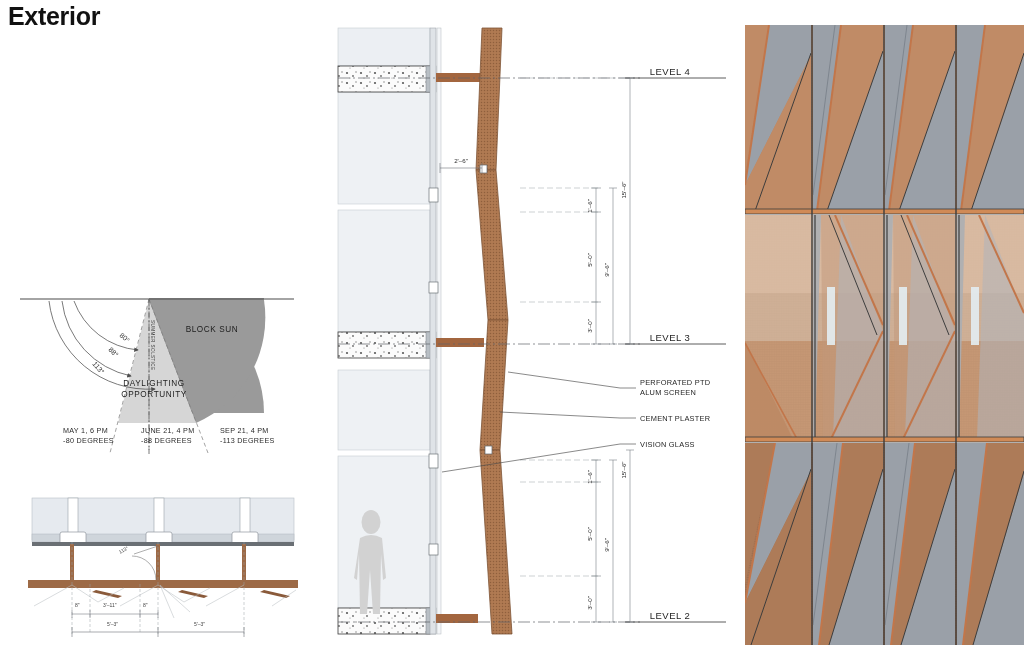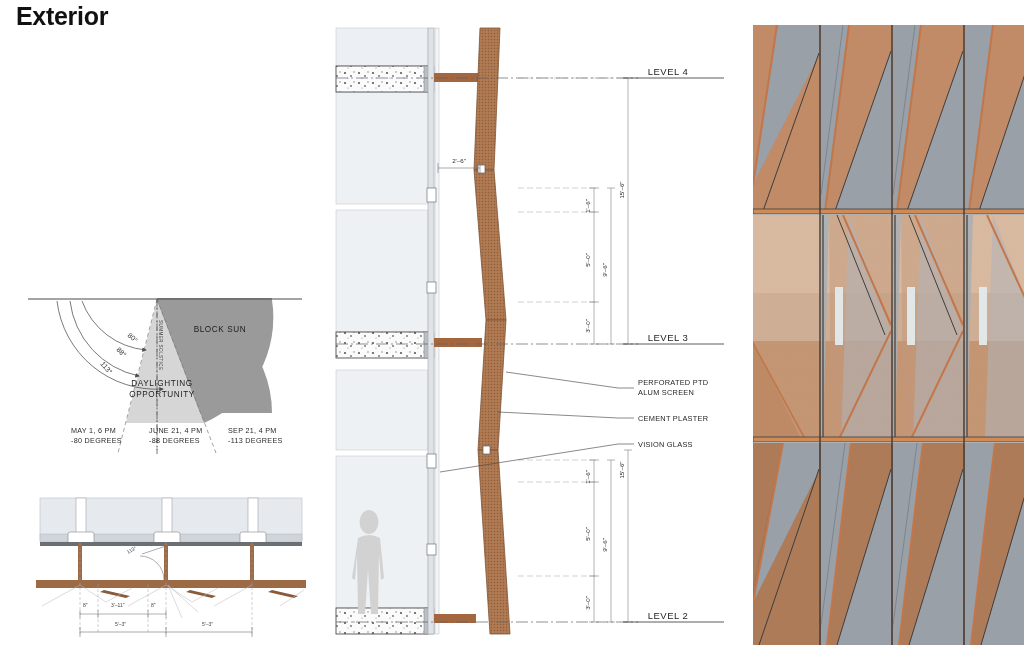--- a/index.html
+++ b/index.html
@@ -1,19 +1,19 @@
 <!DOCTYPE html>
 <html><head>
 <meta charset="utf-8">
 <style>
   html,body{margin:0;padding:0;background:#ffffff;}
   body{width:1024px;height:657px;position:relative;overflow:hidden;
        font-family:"Liberation Sans",sans-serif;color:#1a1a1a;}
 
-  .page{position:absolute;inset:0;margin-left:8px;}
+  .page{position:absolute;inset:0;}
 
   
   #title-block{position:absolute;left:8px;top:2px;width:320px;}
   #title-block .line{font-weight:bold;font-size:25px;line-height:29px;
       letter-spacing:-0.3px;color:#111;}
 
   
   .panel{position:absolute;}
 
   
@@ -22,21 +22,21 @@
   .sd-txt{font-size:7.2px;fill:#2a2a2a;font-family:"Liberation Sans",sans-serif;letter-spacing:.3px;}
   .sd-txt-b{font-size:8.2px;fill:#1d1d1d;font-family:"Liberation Sans",sans-serif;letter-spacing:.6px;}
   .sd-ang{font-size:7px;fill:#333;font-family:"Liberation Sans",sans-serif;}
   .sd-sol{font-size:4.6px;fill:#3a3a3a;font-family:"Liberation Sans",sans-serif;letter-spacing:.4px;}
 
   
   #plan-detail{left:14px;top:484px;width:300px;height:160px;}
   .pd-txt{font-size:5px;fill:#444;font-family:"Liberation Sans",sans-serif;}
 
   
-  #section-drawing{left:320px;top:20px;width:400px;height:625px;text-align:right;}
+  #section-drawing{left:330px;top:20px;width:400px;height:625px;text-align:right;}
   .sec-lvl{font-size:9.5px;fill:#1f1f1f;font-family:"Liberation Sans",sans-serif;letter-spacing:.5px;}
   .sec-dim{font-size:6.2px;fill:#2e2e2e;font-family:"Liberation Sans",sans-serif;}
   .sec-note{font-size:7.4px;fill:#1f1f1f;font-family:"Liberation Sans",sans-serif;letter-spacing:.25px;}
 
   
   #facade-render{left:745px;top:25px;width:279px;height:620px;}
 </style>
 </head>
 <body>
 

